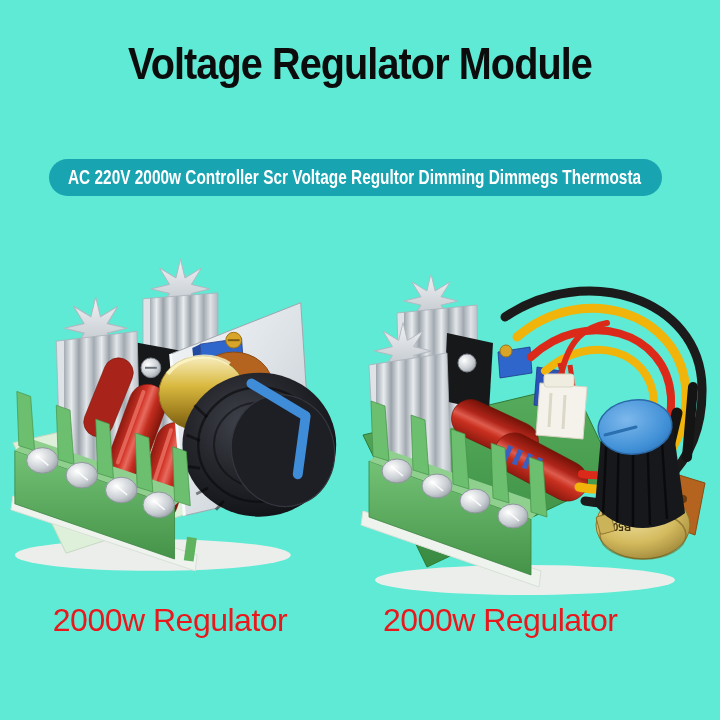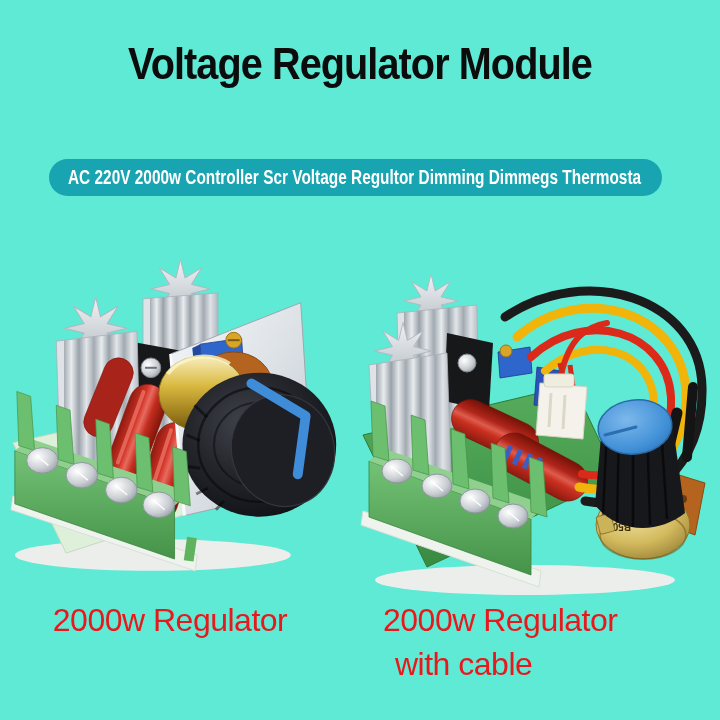--- a/index.html
+++ b/index.html
@@ -366,16 +366,15 @@
       <line x1="281" y1="152" x2="250" y2="160" stroke="#2a6fb0" stroke-width="3" stroke-linecap="round"></line>
     </g>
   </svg>
 
   <div class="caption caption-left">
     <span>2000w Regulator</span>
   </div>
 
   <div class="caption caption-right">
     <div class="line1">2000w Regulator</div>
-    <div class="line2">with cable</div>
   </div>
 
 </div>
 
 </body></html>

